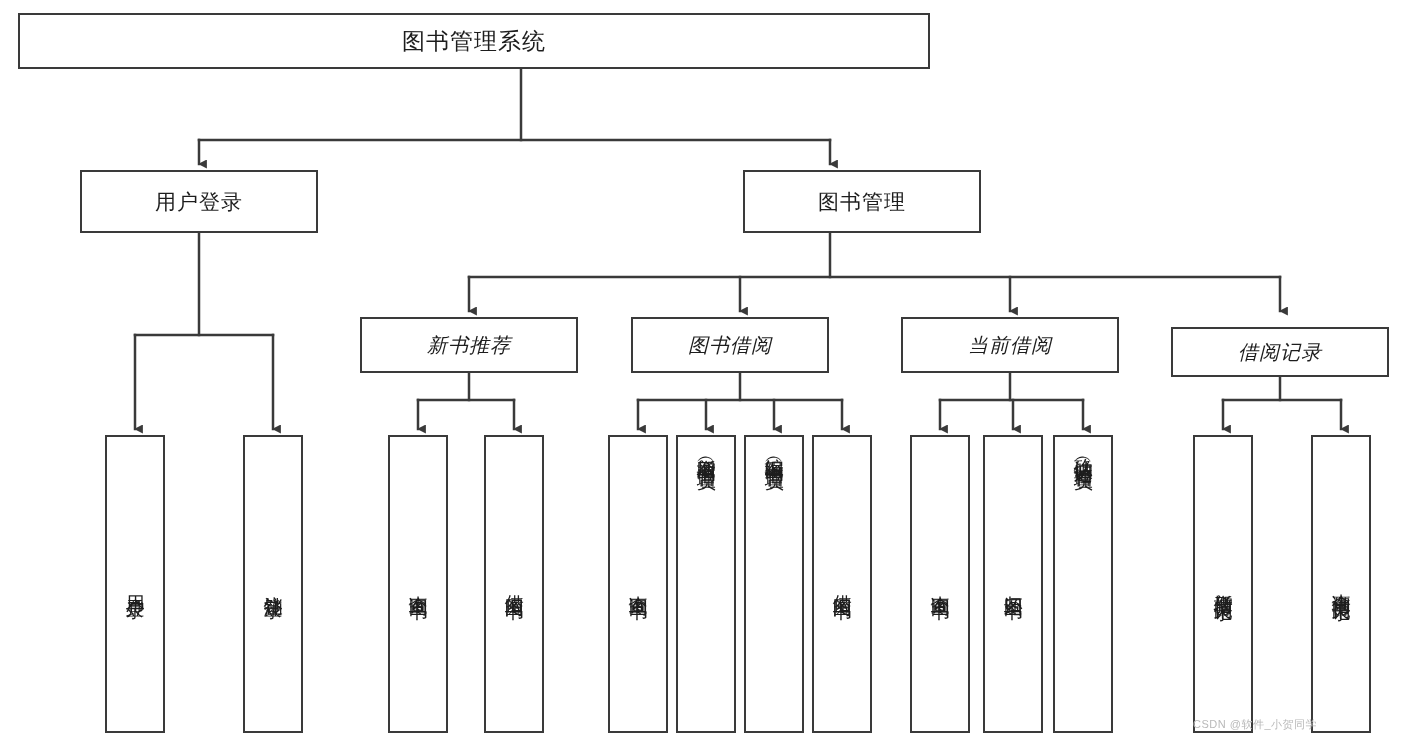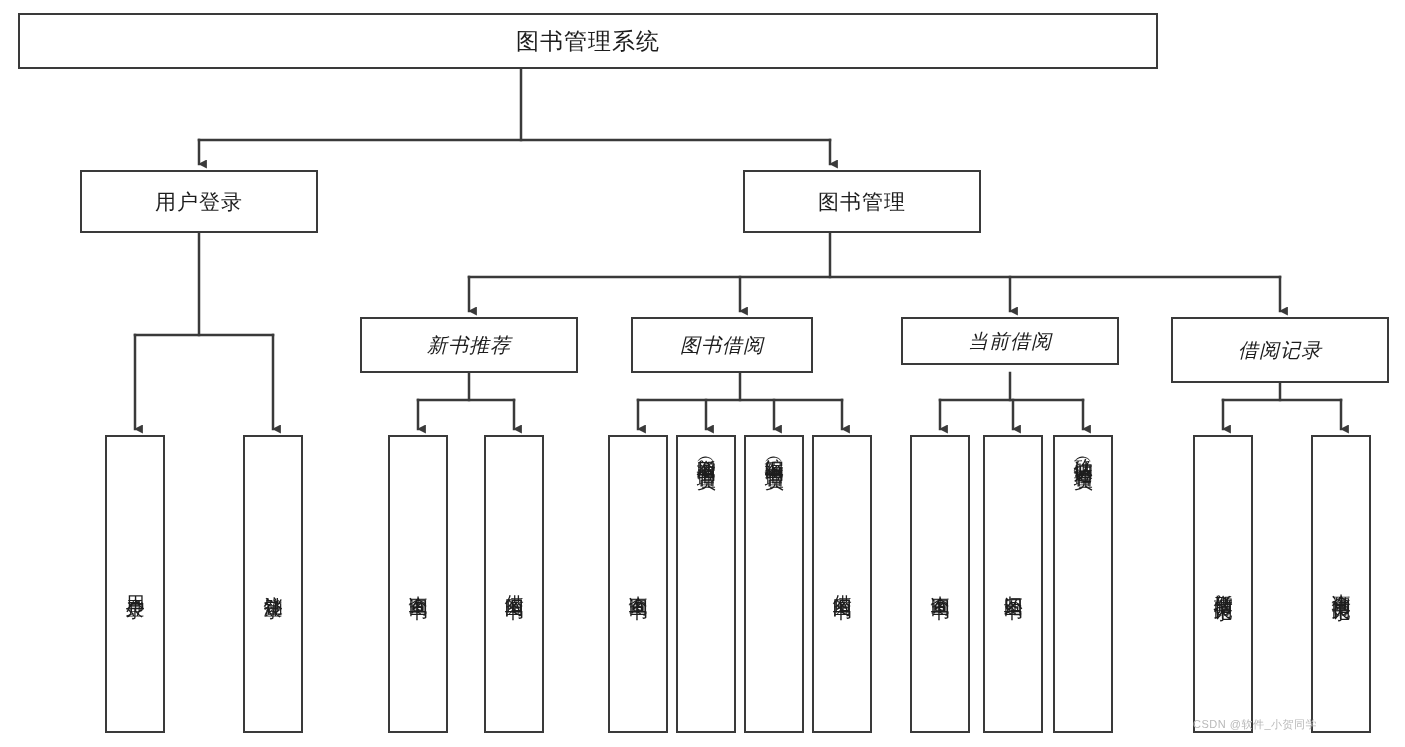--- a/index.html
+++ b/index.html
@@ -125,41 +125,41 @@
       <path d="M 1083 400 L 1083 429" marker-end="url(#arrow)"></path>
 
       <path d="M 1280 373 L 1280 400"></path>
       <path d="M 1223 400 L 1341 400"></path>
       <path d="M 1223 400 L 1223 429" marker-end="url(#arrow)"></path>
       <path d="M 1341 400 L 1341 429" marker-end="url(#arrow)"></path>
 
     </g>
   </svg>
 
-  <div class="node root" style="left:18px; top:13px; width:1140px; height:56px;">
+  <div class="node root" style="left:18px; top:13px; width:912px; height:56px;">
     <span>图书管理系统</span>
   </div>
 
   <div class="node level1" style="left:80px; top:170px; width:238px; height:63px;">
     <span>用户登录</span>
   </div>
   <div class="node level1" style="left:711px; top:170px; width:238px; height:63px;margin-left:32px;">
     <span>图书管理</span>
   </div>
 
   <div class="node level2" style="left:360px; top:317px; width:218px; height:56px;">
     <span>新书推荐</span>
   </div>
-  <div class="node level2" style="left:631px; top:317px; width:182px; height:56px;">
+  <div class="node level2" style="left:631px; top:317px; width:198px; height:56px;">
     <span>图书借阅</span>
   </div>
-  <div class="node level2" style="left:901px; top:317px; width:218px; height:48px;">
+  <div class="node level2" style="left:901px; top:317px; width:218px; height:56px;">
     <span>当前借阅</span>
   </div>
-  <div class="node level2" style="left:1171px; top:317px; width:218px; height:66px;">
+  <div class="node level2" style="left:1171px; top:327px; width:218px; height:50px;">
     <span>借阅记录</span>
   </div>
 
   <div class="node leaf" style="left:105px; top:435px; width:60px; height:298px;">
     <span class="leaf-text">用户登录</span>
   </div>
   <div class="node leaf" style="left:243px; top:435px; width:60px; height:298px;">
     <span class="leaf-text">注销登录</span>
   </div>
 

